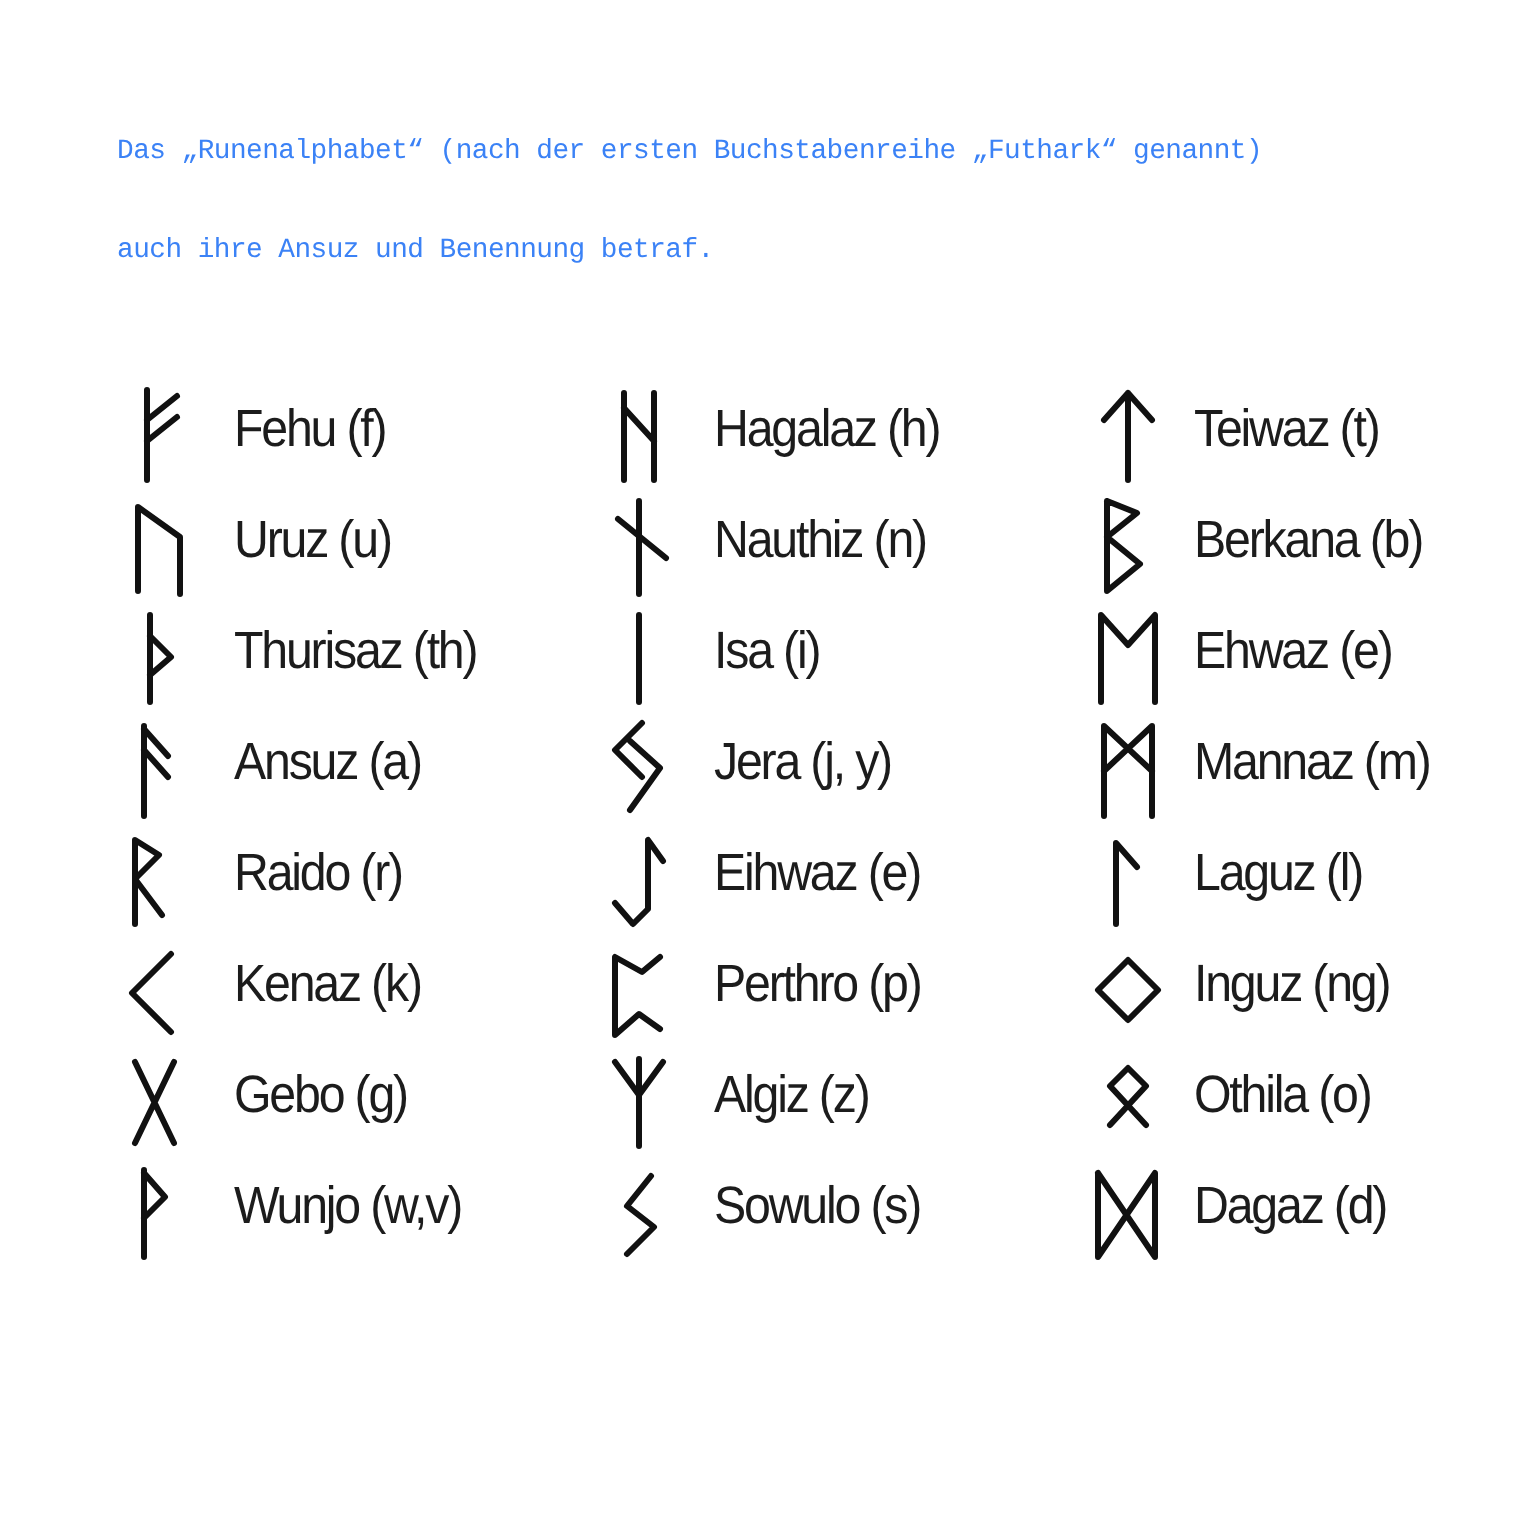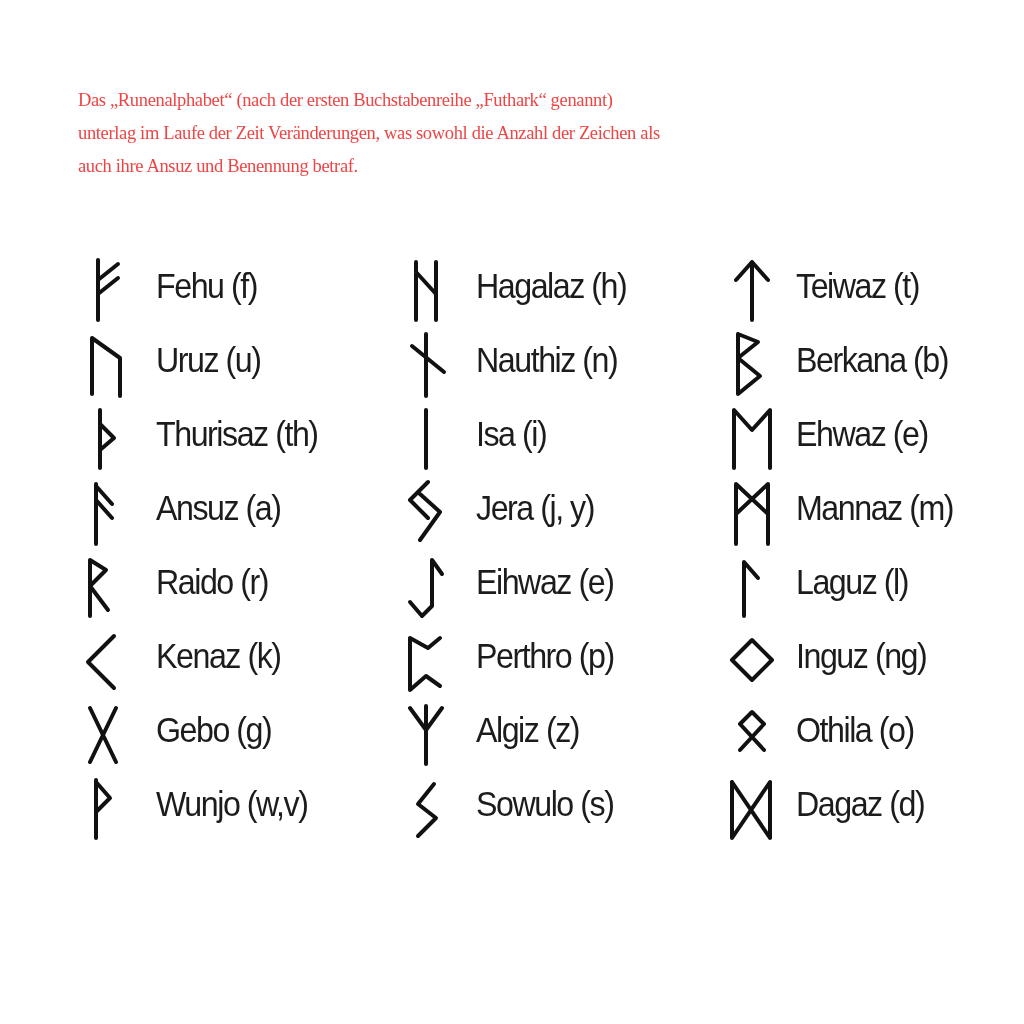--- a/index.html
+++ b/index.html
@@ -12,24 +12,24 @@
       height: 1024px;
       position: relative;
       overflow: hidden;
     }
     .intro {
       position: absolute;
       left: 78px;
       top: 84px;
       width: 900px;
       margin: 0;
-      font-family: Liberation Serif, serif;
+      font-family: Liberation Mono, monospace;
       font-size: 18.5px;
       line-height: 33px;
-      color: #ef4444;
+      color: #3b82f6;
       letter-spacing: -0.35px;
     }
     .rune-table {
       position: absolute;
       left: 0;
       top: 0;
       width: 935px;
       height: 1024px;
     }
     .rune-row {
@@ -68,21 +68,21 @@
       letter-spacing: -1.6px;
       transform: scaleX(0.92);
       transform-origin: left center;
     }
   </style>
 </head>
 <body>
 
 <p class="intro">
   <span>Das „Runenalphabet“ (nach der ersten Buchstabenreihe „Futhark“ genannt)</span><br>
-  <span>unterlag im Laufe der Zeit Veränderungen, was sowohl die Anzahl der Zeichen als</span><br>
+  <br>
   <span>auch ihre Ansuz und Benennung betraf.</span>
 </p>
 
 <div class="rune-table">
 
   <div class="rune-row" style="left:84px; top:258px;">
     <span class="rune-glyph">
       <svg viewBox="0 0 56 64">
           <path d="M14 2 V62 M14 22 L34 6 M14 36 L34 20"></path>
         </svg>

